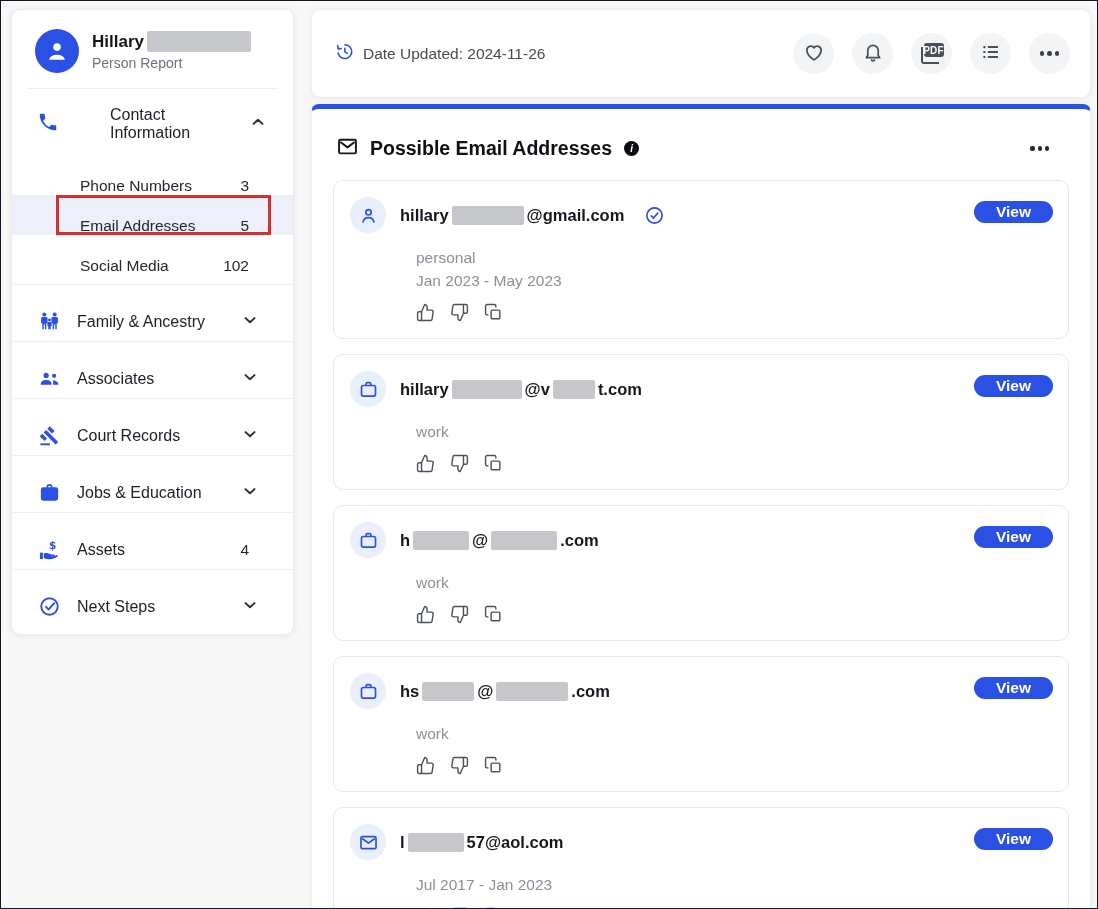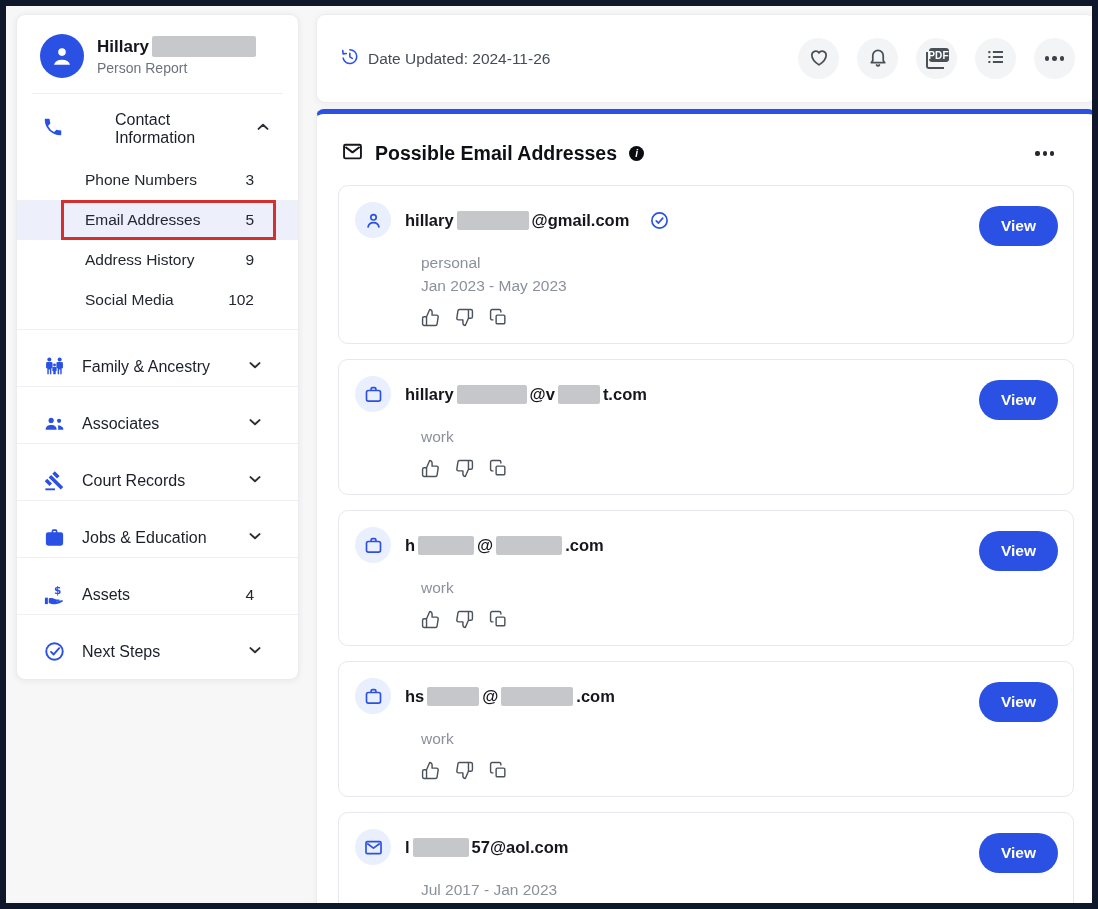--- a/index.html
+++ b/index.html
@@ -1,37 +1,37 @@
 <!DOCTYPE html>
 <html><head>
 <meta charset="utf-8">
 <style>
   * { margin:0; padding:0; box-sizing:border-box; }
   html,body { background:#ffffff; }
   .page{
     position:relative; width:1098px; height:909px;
-    background:#f7f7f8; border:6px solid #0f172a; overflow:hidden;
+    background:#f7f7f8; border:1px solid #0f172a; overflow:hidden;
     font-family:"Liberation Sans", sans-serif;
   }
   
   .sidebar{
     position:absolute; left:10px; top:8px; width:283px;
     background:#fff; border:1px solid #ececef; border-radius:9px;
     box-shadow:0 1px 6px rgba(25,30,60,.07); padding-bottom:8px;
   }
   .profile{ display:flex; align-items:center; gap:13px; padding:19px 14px 15px 23px; }
   .avatar{ width:44px; height:44px; border-radius:50%; background:#2b51e4;
     display:flex; align-items:center; justify-content:center; flex:0 0 44px; }
   .profile-name{ font-size:17px; font-weight:700; color:#15161d; display:flex; align-items:center; }
   .name-redact{ display:inline-block; width:104px; height:21px; background:#c7c8cb; border-radius:2px; margin-left:3px; }
   .profile-sub{ font-size:14px; color:#6d727c; margin-top:3px; }
   .divider{ height:1px; background:#edeef2; margin:0 15px; }
   .contact-head{ display:flex; align-items:center; padding:17px 20px 13px 25px; cursor:pointer;gap:35px; }
   .contact-head .label{ flex:1; font-size:16px; color:#1b1f28; margin-left:16px; }
-  .sub-item{ position:relative; height:40px; display:flex; align-items:center;
+  .sub-item{ position:relative; height:40px; display:flex; align-items:flex-end;
     padding-left:68px; font-size:15.5px; color:#23272f; cursor:pointer; }
   .sub-item .count{ position:absolute; right:44px; }
   .sub-item.selected{ background:#edeffa; }
   .annotation{ position:absolute; left:44px; right:22px; top:0; bottom:0;
     border:3px solid #d4302f; pointer-events:none; }
   .sections{ margin-top:9px; }
   .section-row{ display:flex; align-items:center; height:57px;
     padding:17px 20px 0 25px; border-top:1px solid #eef0f3; cursor:pointer; }
   .section-icon{ width:24px; display:flex; justify-content:center; margin-right:16px; }
   .section-label{ flex:1; font-size:16px; color:#1b1f28; }
@@ -76,21 +76,21 @@
   .card-icon{ width:36px; height:36px; border-radius:50%; background:#e9effc;
     display:flex; align-items:center; justify-content:center; flex:0 0 36px; }
   .email-line{ display:flex; align-items:center; gap:3px; font-size:16.5px; font-weight:700; color:#16171e; }
   .seg-text{ white-space:pre; }
   .seg-redact{ display:inline-block; height:19px; background:#c6c7ca; border-radius:2px; }
   .verified{ margin-left:6px; display:flex; align-items:center; }
   .meta{ margin-left:66px; margin-top:13px; font-size:15.5px; color:#8b909a; line-height:23px; }
   .actions{ margin-left:66px; margin-top:11px; display:flex; gap:15px; }
   .act{ background:none; border:none; padding:0; cursor:pointer; display:flex; align-items:center; }
   .view-btn{ position:absolute; right:15px; top:20px; background:#2b51e4; color:#fff;
-    border:none; border-radius:22px; padding:11px 22px; font-size:15.5px; font-weight:700;
+    border:none; border-radius:22px; padding:2px 22px; font-size:15.5px; font-weight:700;
     font-family:inherit; cursor:pointer; }
 </style>
 </head>
 <body>
 
 <div class="page">
 
   <aside class="sidebar">
     <div class="profile">
       <span class="avatar">
@@ -124,24 +124,20 @@
     </div>
 
     <div class="sub-item">
       <span>Phone Numbers</span>
       <span class="count">3</span>
     </div>
     <div class="sub-item selected">
       <span>Email Addresses</span>
       <span class="count">5</span>
       <span class="annotation"></span>
-    </div>
-    <div class="sub-item">
-      <span>Address History</span>
-      <span class="count">9</span>
     </div>
     <div class="sub-item">
       <span>Social Media</span>
       <span class="count">102</span>
     </div>
 
     <div class="sections">
       <div class="section-row">
         <span class="section-icon">
           <svg width="23" height="23" viewBox="0 0 24 24" fill="#2b51e4">

